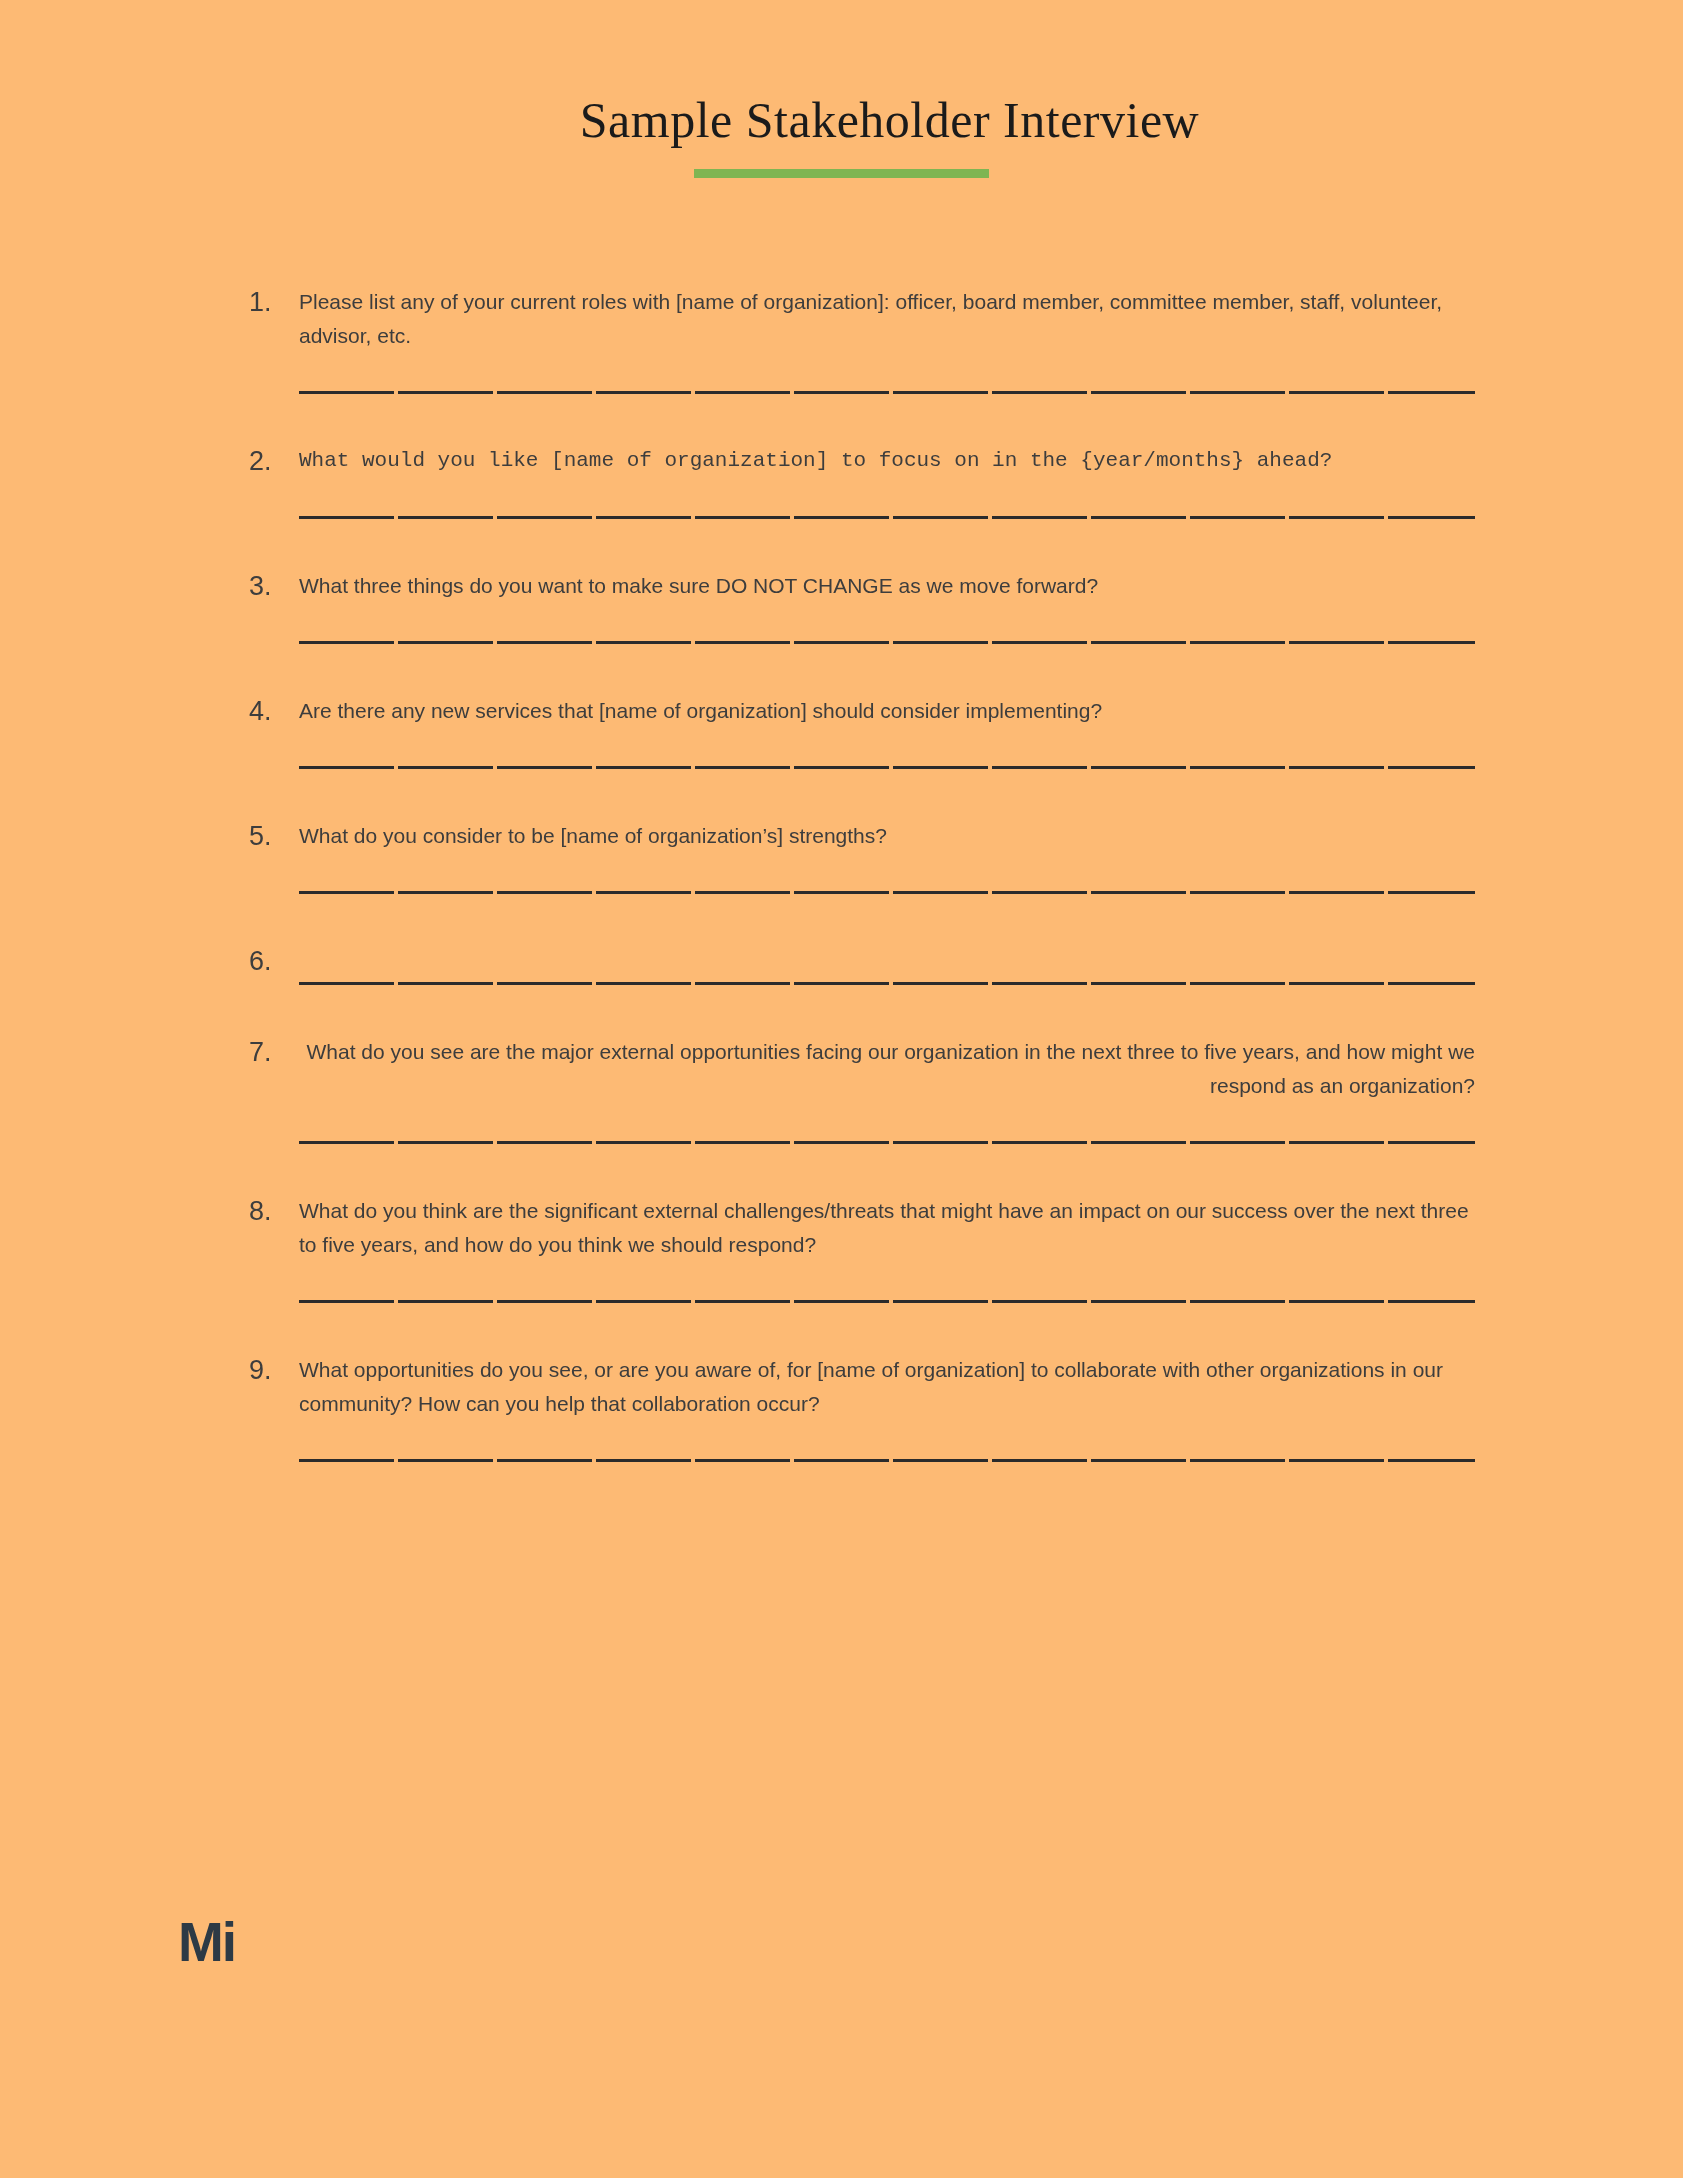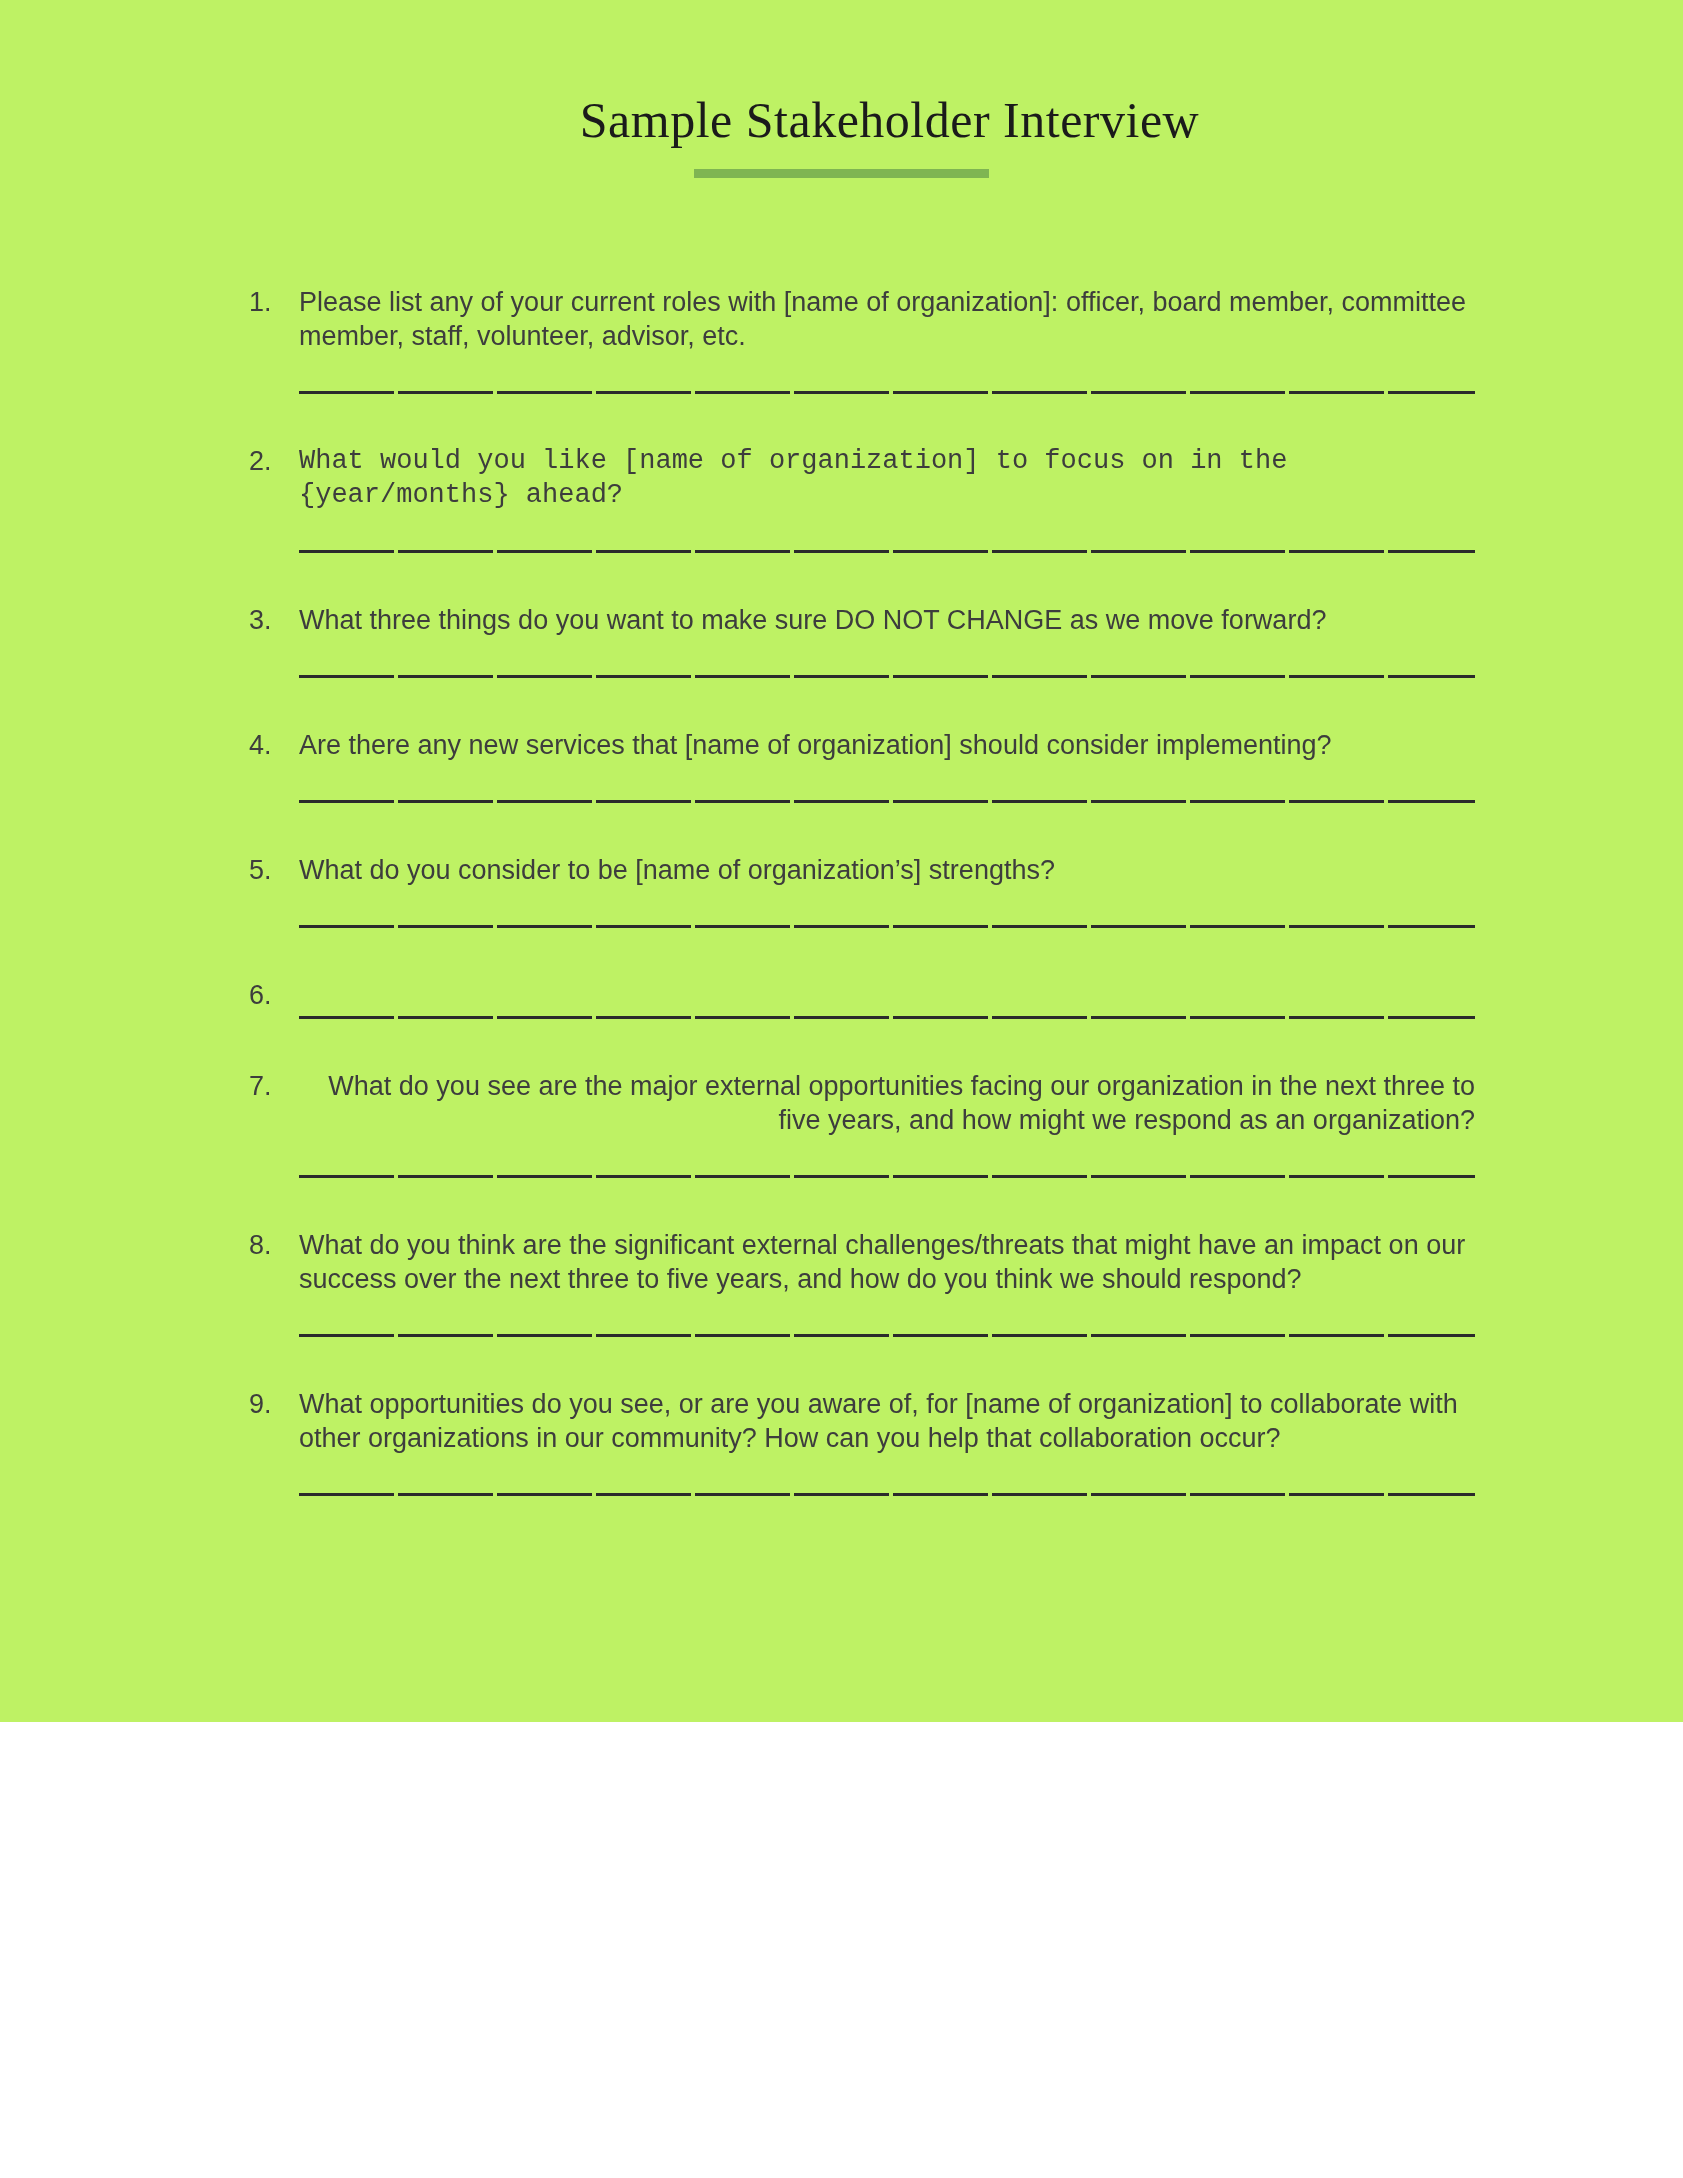--- a/index.html
+++ b/index.html
@@ -3,22 +3,22 @@
 <meta charset="utf-8">
 <style>
   html, body {
     margin: 0;
     padding: 0;
     background: #ffffff;
   }
   .page {
     position: relative;
     width: 1683px;
-    height: 1722px;
-    background: #bef264;
+    height: 2178px;
+    background: #fdba74;
     overflow: hidden;
     font-family: "Liberation Sans", sans-serif;
   }
   .title {
     margin: 91px 0 0 0;
     text-align: center;
     transform: translateX(48px);
     font-family: "Liberation Serif", serif;
     font-weight: 400;
     font-size: 50px;
@@ -44,21 +44,21 @@
     font-size: 27px;
     line-height: 34px;
     color: #3d3d3d;
   }
   .qbody {
     flex: 1 1 auto;
     min-width: 0;
   }
   .qtext {
     margin: 0;
-    font-size: 27px;
+    font-size: 21px;
     line-height: 34px;
     color: #3d3d3d;
   }
   .answer-line {
     margin-top: 38px;
     height: 3px;
     background: repeating-linear-gradient(
       to right,
       #2b2b2b 0px, #2b2b2b 95px,
       rgba(0,0,0,0) 95px, rgba(0,0,0,0) 99px

